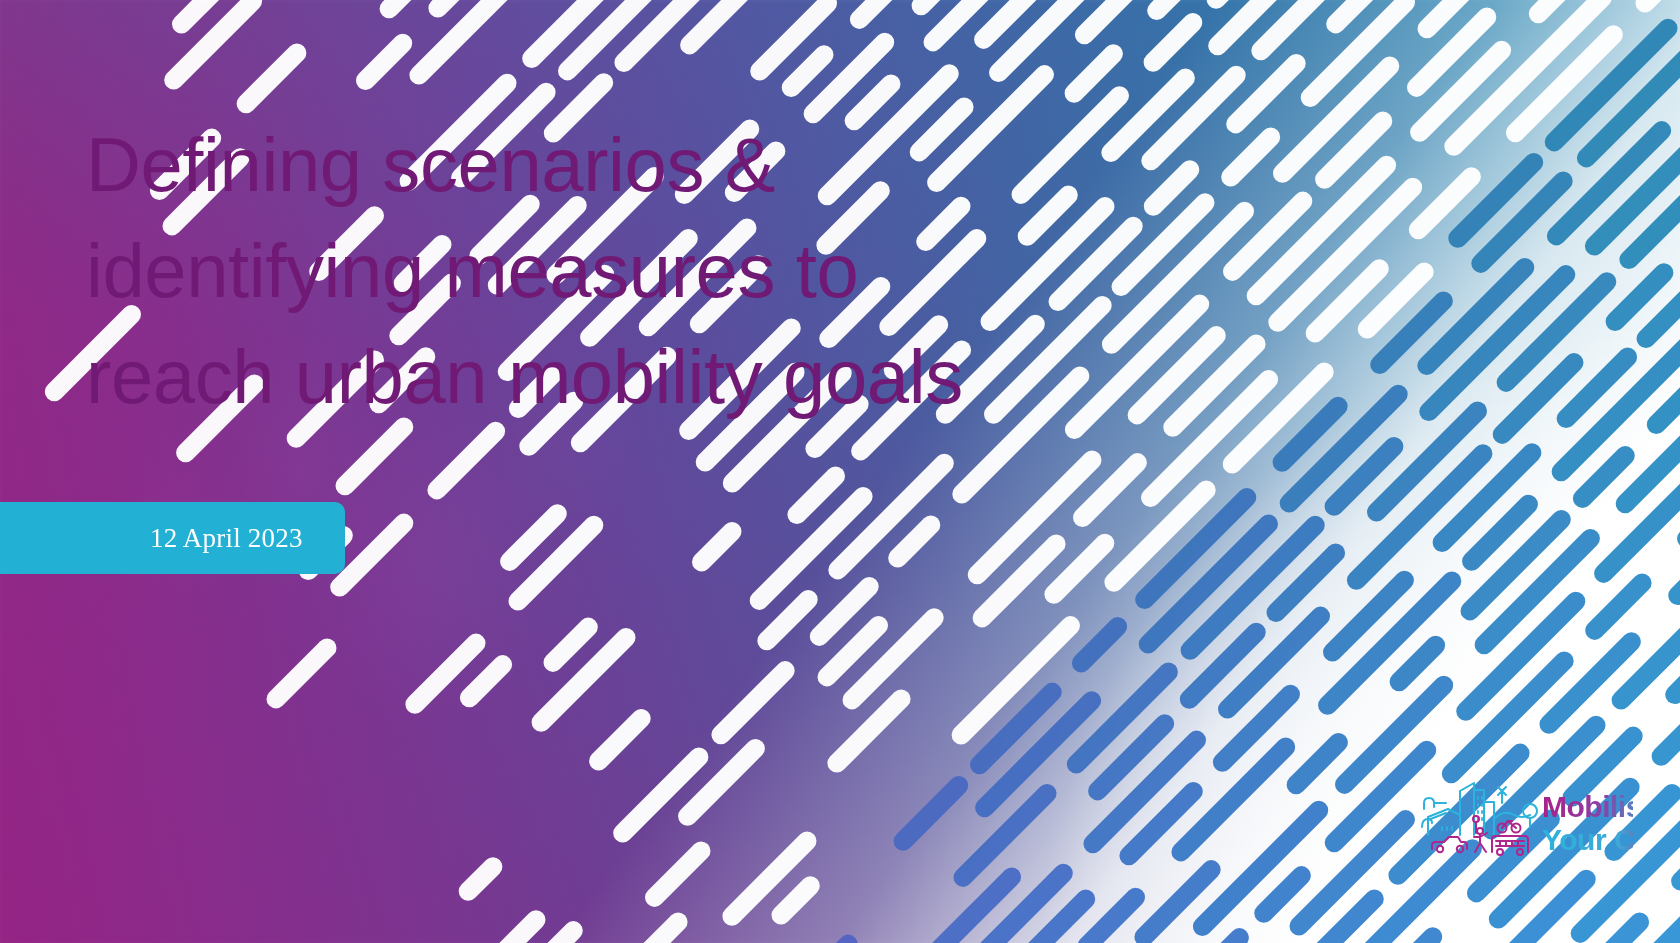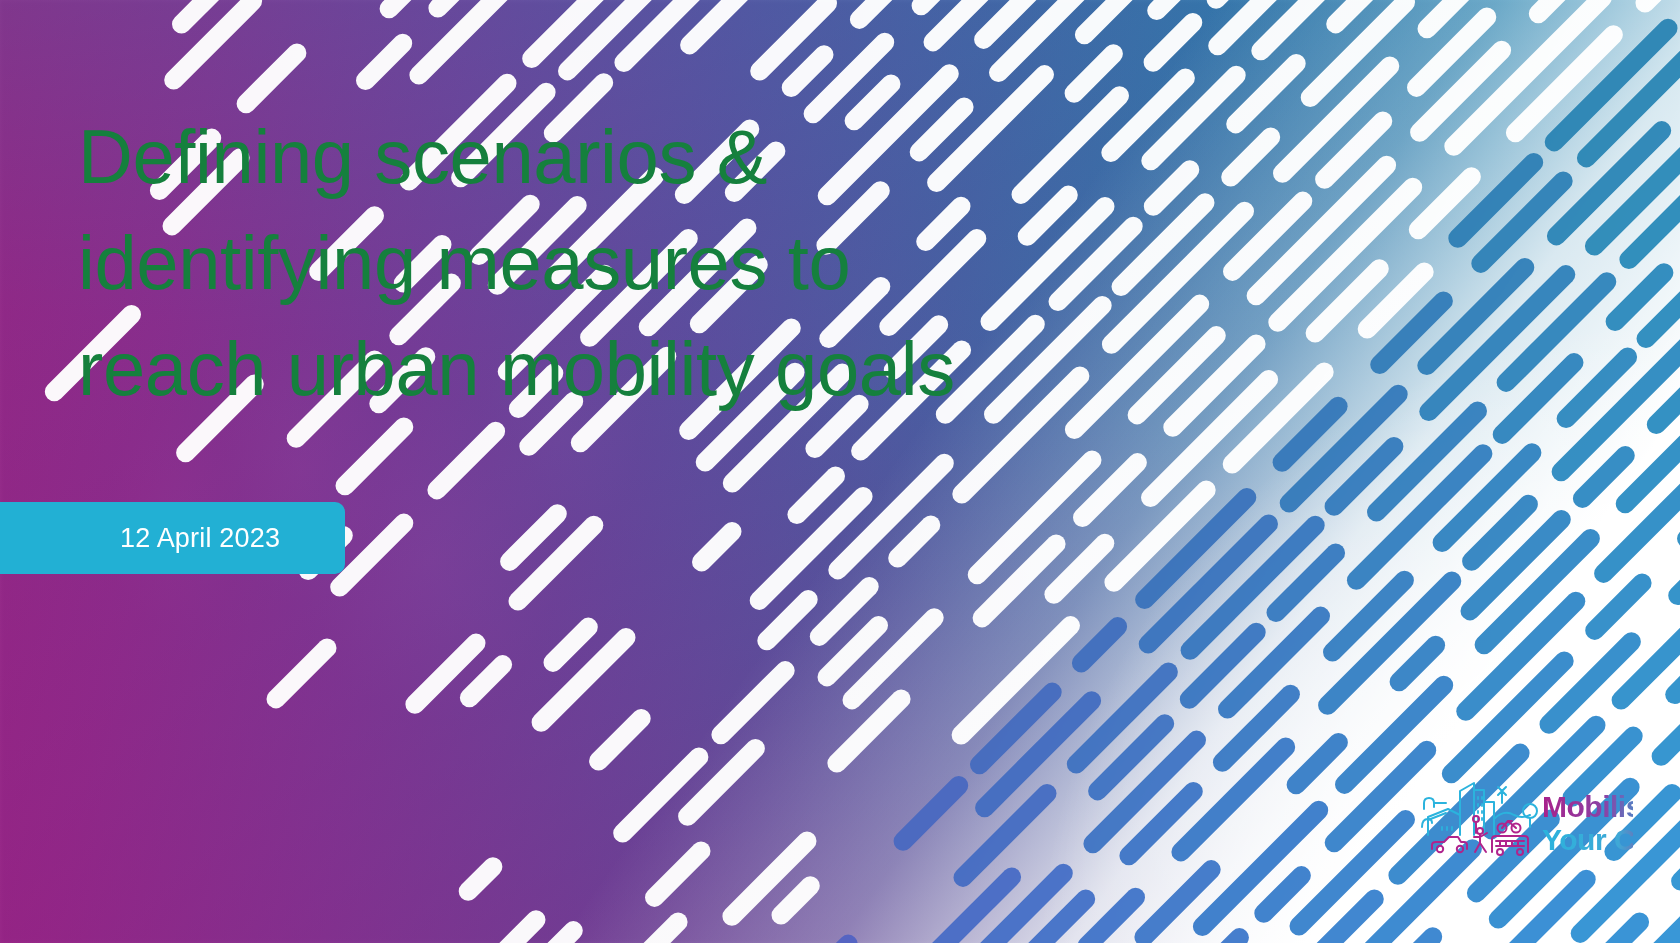--- a/index.html
+++ b/index.html
@@ -94,22 +94,22 @@
 
   
   .title-block {
     position: absolute;
     left: 78px;
     top: 104px;
     width: 1110px;
   }
 
   .slide-title {
-    margin: 0;
-    color: #15803d;
+    margin: 8px;
+    color: #701a75;
     font-family: "Liberation Sans", sans-serif;
     font-weight: 400;
     font-size: 76px;
     line-height: 106px;
     letter-spacing: -0.4px;
     white-space: pre-line;
   }
 
   
   .date-badge {
@@ -121,25 +121,26 @@
     background: #22b0d4;
     border-radius: 0 10px 10px 0;
     display: flex;
     align-items: center;
     box-sizing: border-box;
     padding-left: 160px;
   }
 
   .date-text {
     color: #ffffff;
-    font-family: Liberation Sans, sans-serif;
+    font-family: Liberation Serif, serif;
     font-size: 27px;
     font-weight: 400;
     letter-spacing: 0.2px;
     white-space: nowrap;
+    margin-left: 30px;
   }
 
   
   .logo {
     position: absolute;
     left: 1418px;
     top: 757px;
     width: 215px;
     height: 100px;
   }

